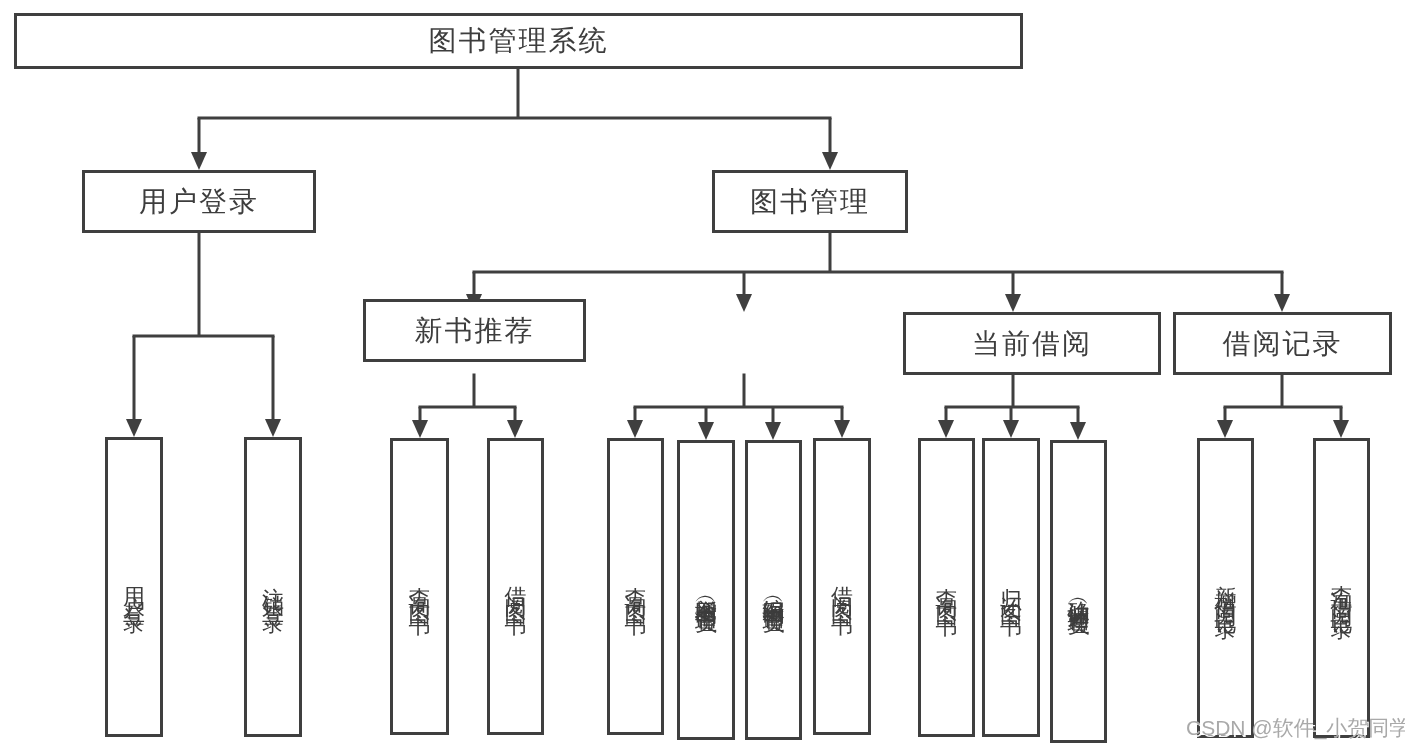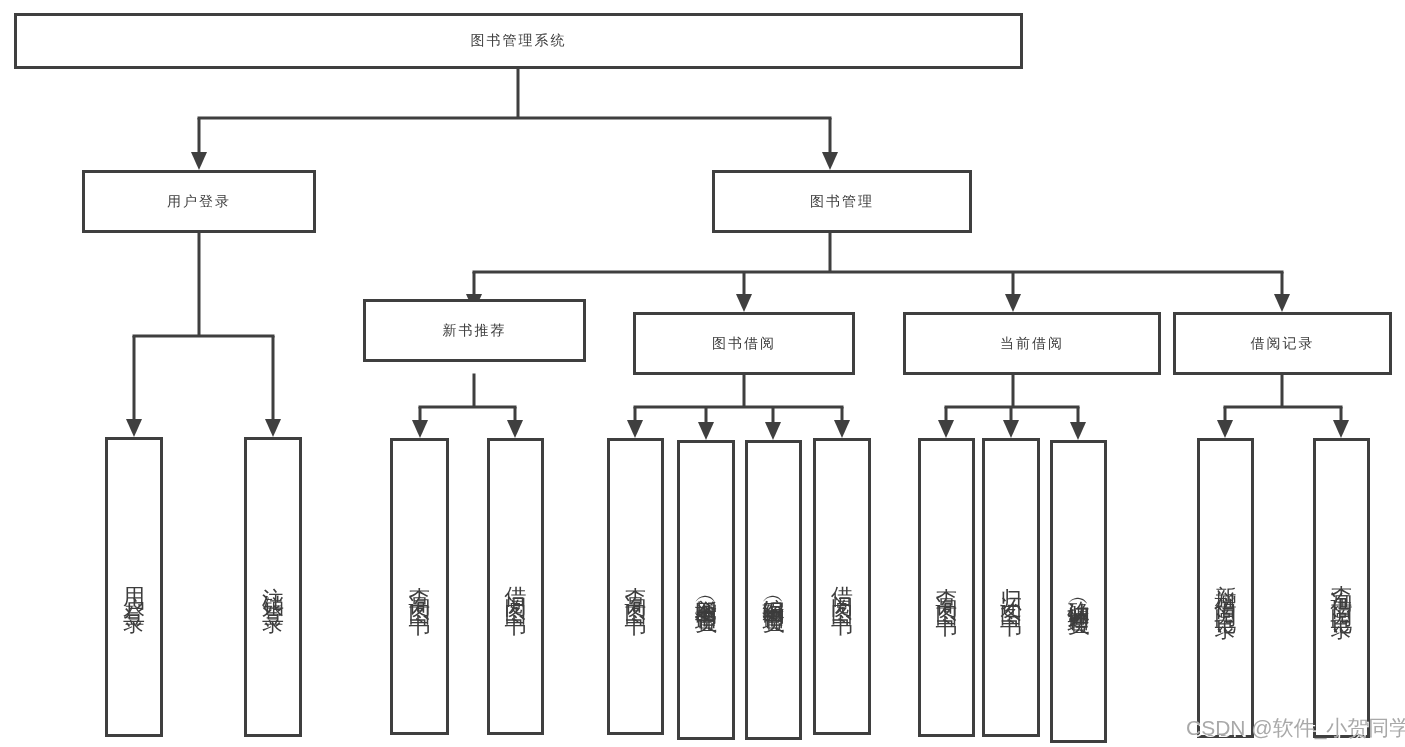--- a/index.html
+++ b/index.html
@@ -25,21 +25,21 @@
     position: absolute;
     box-sizing: border-box;
     background: #ffffff;
     border: 3px solid #3f3f3f;
     display: flex;
     align-items: center;
     justify-content: center;
     z-index: 1;
   }
   .hlabel {
-    font-size: 14px;
+    font-size: 28px;
     color: #3d3d3d;
     letter-spacing: 2px;
     white-space: nowrap;
   }
   .vlabel {
     writing-mode: vertical-rl;
     text-orientation: mixed;
     font-size: 22px;
     color: #3d3d3d;
     line-height: 1;
@@ -107,29 +107,26 @@
     </g>
   </svg>
 
   <div class="hbox" style="left:14px;top:13px;width:1009px;height:56px">
     <span class="hlabel">图书管理系统</span>
   </div>
 
   <div class="hbox" style="left:82px;top:170px;width:234px;height:63px">
     <span class="hlabel">用户登录</span>
   </div>
-  <div class="hbox" style="left:712px;top:170px;width:260px;height:63px">
+  <div class="hbox" style="left:712px;top:170px;width:196px;height:63px">
     <span class="hlabel">图书管理</span>
   </div>
 
   <div class="hbox" style="left:363px;top:299px;width:223px;height:63px">
     <span class="hlabel">新书推荐</span>
-  </div>
-  <div class="hbox" style="left:633px;top:312px;width:222px;height:63px">
-    <span class="hlabel">图书借阅</span>
   </div>
   <div class="hbox" style="left:903px;top:312px;width:258px;height:63px">
     <span class="hlabel">当前借阅</span>
   </div>
   <div class="hbox" style="left:1173px;top:312px;width:219px;height:63px">
     <span class="hlabel">借阅记录</span>
   </div>
 
   <div class="vbox" style="left:105px;top:437px;width:58px;height:300px">
     <span class="vlabel ls-wide">用户登录</span>

